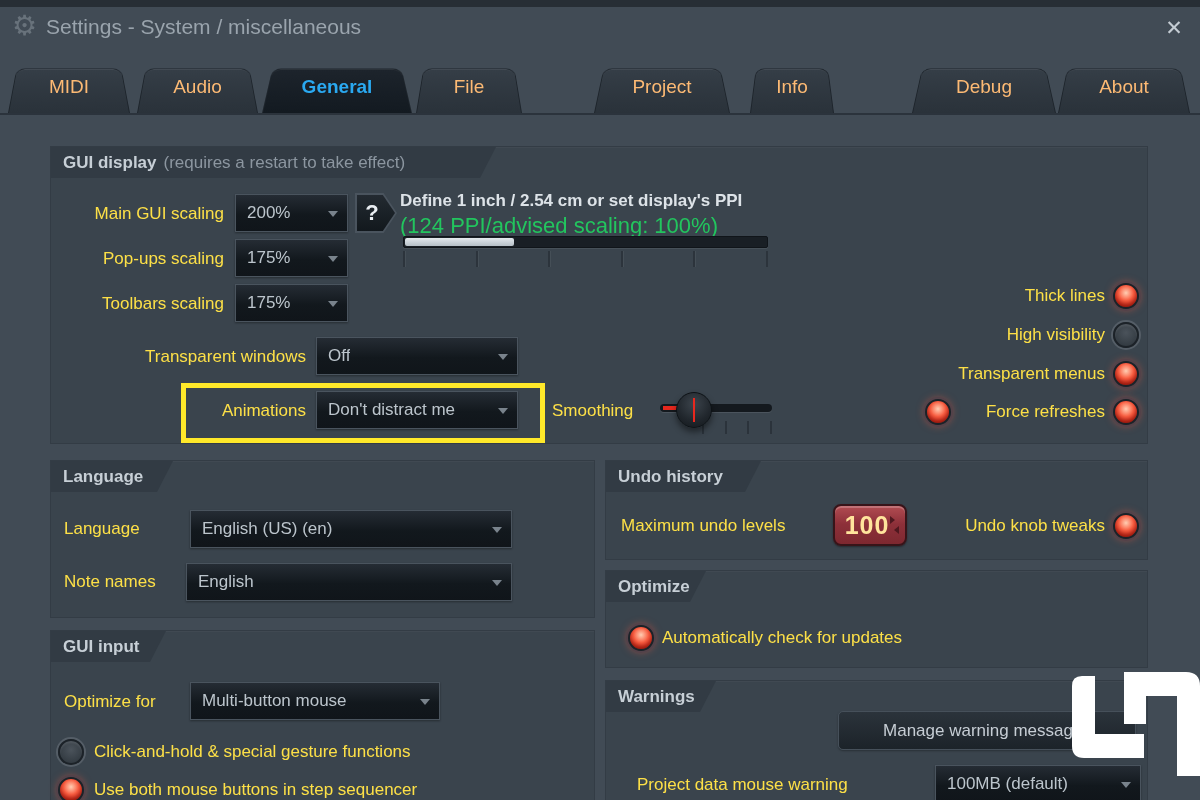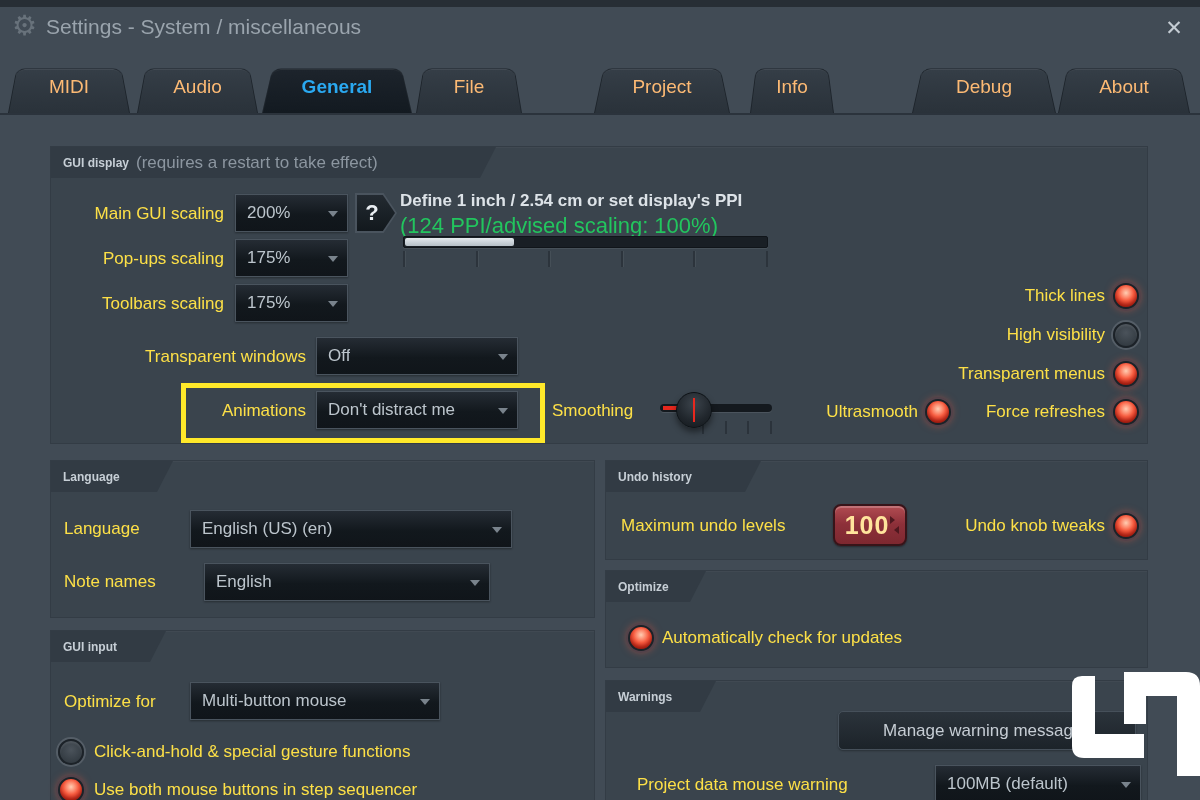--- a/index.html
+++ b/index.html
@@ -23,21 +23,21 @@
        justify-content:center;color:#fdba74;font-size:19px;}
   .tab.active::before{background:linear-gradient(#1d242c,#131a21);}
   .tab.active .tab-label{color:#2aa9f1;font-weight:bold;}
   .tabline{position:absolute;left:0;top:113px;width:1200px;height:2px;background:#2b333c;}
   
   .panel{position:absolute;background:#3a444d;border:1px solid #333c45;box-sizing:border-box;
          box-shadow:inset 0 1px 0 rgba(255,255,255,.03);}
   .panel-hd{position:absolute;height:31px;background:#323b44;
          clip-path:polygon(0 0,100% 0,calc(100% - 16px) 100%,0 100%);
          display:flex;align-items:center;padding-left:12px;box-sizing:border-box;}
-  .hd-title{font-size:12px;font-weight:bold;color:#c7cfd6;white-space:nowrap;}
+  .hd-title{font-size:17px;font-weight:bold;color:#c7cfd6;white-space:nowrap;}
   .hd-sub{font-size:17px;color:#8c96a0;margin-left:7px;white-space:nowrap;}
   
   .lbl{position:absolute;color:#fde047;font-size:17px;line-height:25px;white-space:nowrap;}
   .lbl.r{text-align:right;}
   .boldtxt{position:absolute;color:#dde3e8;font-size:17px;font-weight:bold;line-height:24px;white-space:nowrap;}
   .dimtxt{position:absolute;color:#22c55e;font-size:22px;line-height:24px;white-space:nowrap;}
   
   .dd{position:absolute;height:38px;background:linear-gradient(#252c34,#12181d 55%,#10151a);
       border:1px solid #4a545e;border-radius:0;box-sizing:border-box;display:flex;
       align-items:center;padding:0 26px 0 11px;box-shadow:0 1px 2px rgba(0,0,0,.35);}
@@ -196,36 +196,35 @@
   <span class="lbl" style="left:552px;top:398px">Smoothing</span>
   <div class="sm-track"></div>
   <div class="sm-red"></div>
   <div class="sm-ticks">
       <div></div>
       <div></div>
       <div></div>
     </div>
   <div class="sm-knob"></div>
 
-  <span class="lbl r" style="left:718px;top:399px;width:200px">Ultrasmooth</span>
   <div class="led" style="left:925px;top:399px" data-on="true"></div>
   <span class="lbl r" style="left:805px;top:399px;width:300px">Force refreshes</span>
   <div class="led" style="left:1113px;top:399px" data-on="true"></div>
 
   <div class="panel" style="left:50px;top:460px;width:545px;height:158px"></div>
   <div class="panel-hd" style="left:51px;top:461px;width:122px">
     <span class="hd-title">Language</span>
   </div>
   <span class="lbl" style="left:64px;top:516px">Language</span>
   <div class="dd" style="left:190px;top:510px;width:322px">
     <span class="dd-val">English (US) (en)</span>
     <span class="dd-arrow"></span>
   </div>
   <span class="lbl" style="left:64px;top:569px">Note names</span>
-  <div class="dd" style="left:204px;top:563px;width:286px">
+  <div class="dd" style="left:186px;top:563px;width:326px">
     <span class="dd-val">English</span>
     <span class="dd-arrow"></span>
   </div>
 
   <div class="panel" style="left:605px;top:460px;width:543px;height:100px"></div>
   <div class="panel-hd" style="left:606px;top:461px;width:155px">
     <span class="hd-title">Undo history</span>
   </div>
   <span class="lbl" style="left:621px;top:513px">Maximum undo levels</span>
   <div class="stepper">

